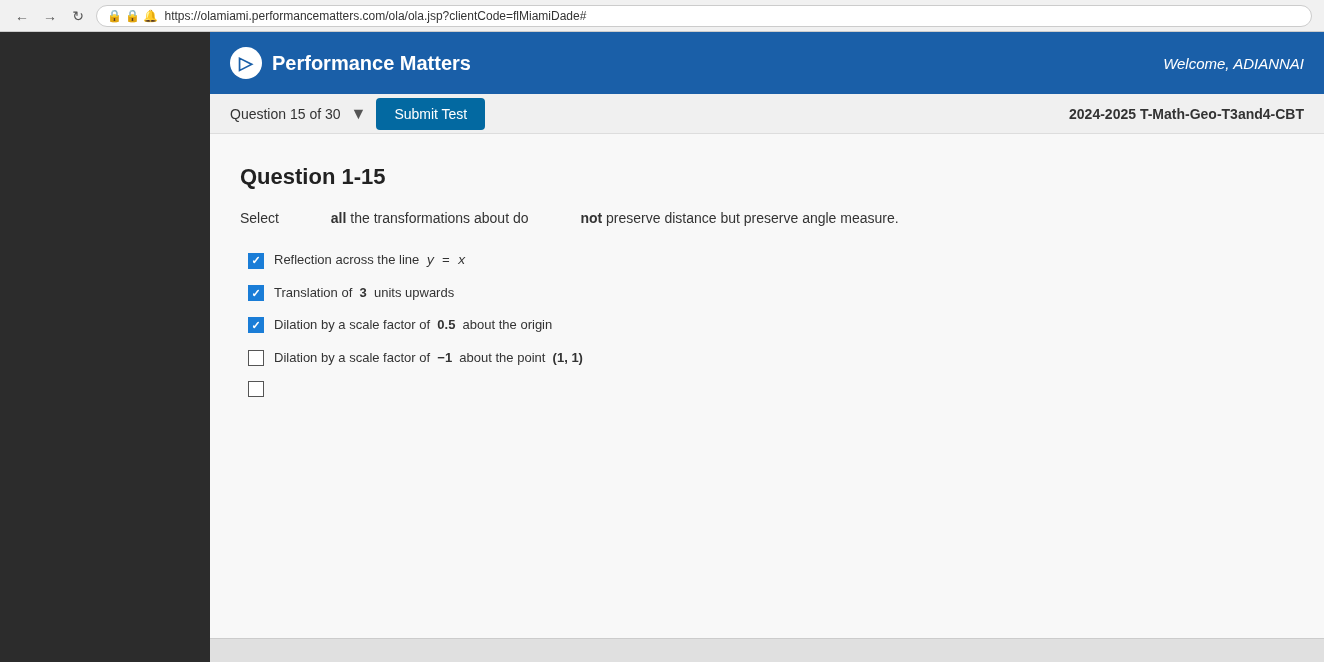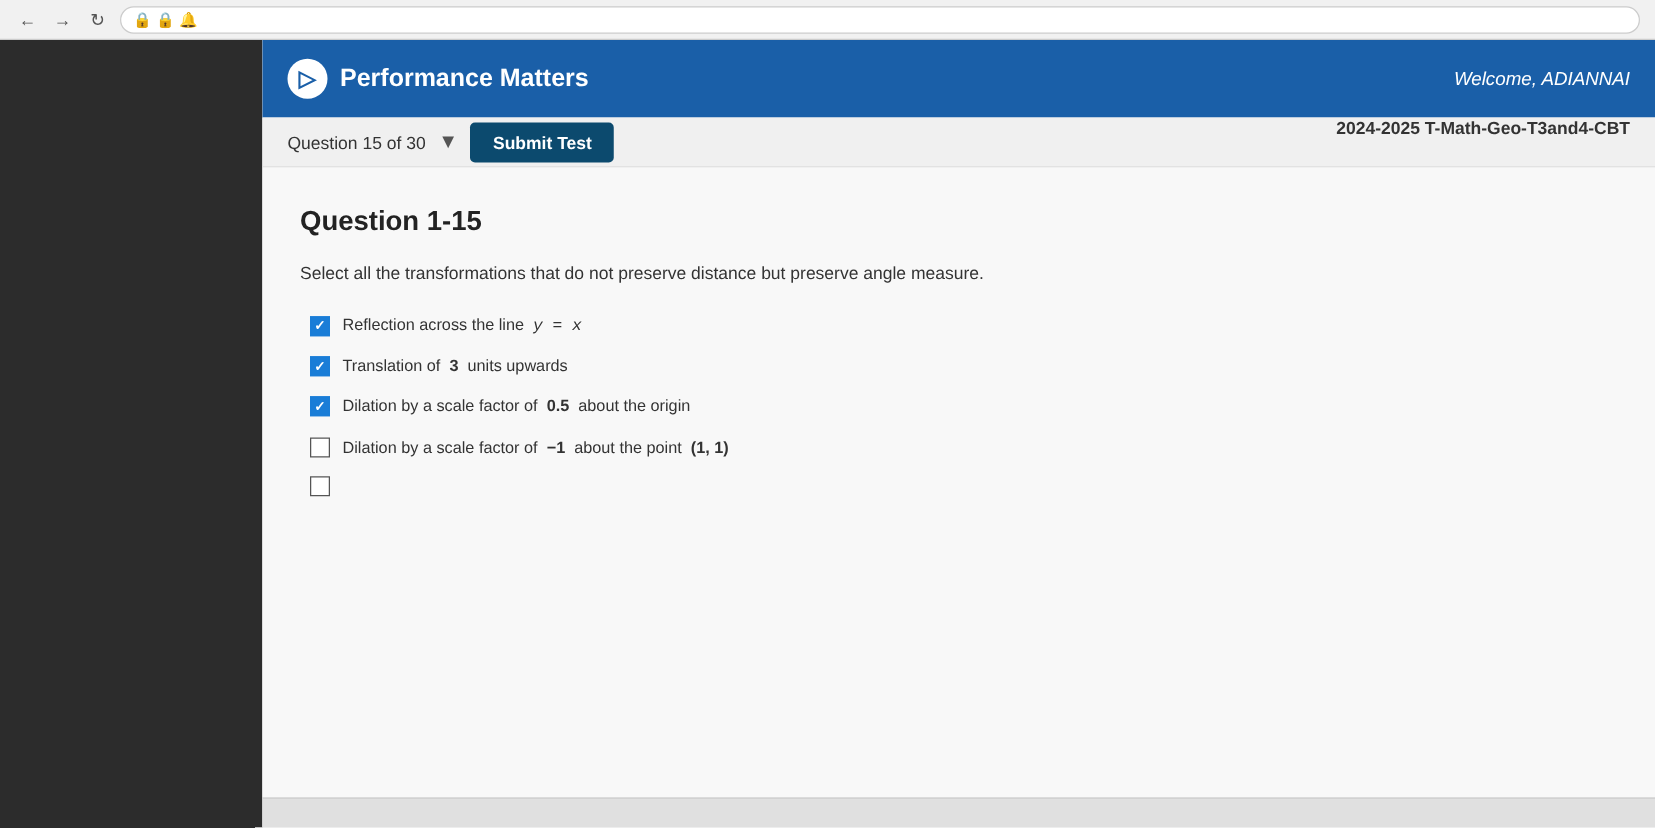--- a/index.html
+++ b/index.html
@@ -119,20 +119,21 @@
       color: white;
       font-size: 15px;
       font-style: italic;
     }
 
     
     .toolbar {
       background-color: #f0f0f0;
       height: 40px;
       display: flex;
+      align-items: center;
       padding: 0 20px;
       gap: 16px;
       border-bottom: 1px solid #ddd;
       justify-content: space-between;
     }
 
     .question-nav {
       display: flex;
       align-items: center;
       gap: 10px;
@@ -146,28 +147,28 @@
 
     .dropdown-btn {
       background: none;
       border: none;
       cursor: pointer;
       font-size: 16px;
       color: #555;
     }
 
     .submit-btn {
-      background-color: #0c4a6e;
+      background-color: #0369a1;
       color: white;
       border: none;
       padding: 8px 18px;
       border-radius: 4px;
       font-size: 14px;
       cursor: pointer;
-      font-weight: 700;
+      font-weight: 400;
     }
 
     .test-code {
       font-size: 14px;
       color: #333;
       font-weight: 600;
     }
 
     
     .question-area {
@@ -184,21 +185,22 @@
     }
 
     .question-prompt {
       font-size: 14px;
       color: #333;
       margin-bottom: 22px;
       line-height: 1.5;
     }
 
     .question-prompt strong {
-      font-weight: normal;
+      font-weight: bold;
+      margin-left: 48px;
     }
 
     
     .options-list {
       display: flex;
       flex-direction: column;
       gap: 14px;
       margin-left: 8px;
     }
 
@@ -258,20 +260,21 @@
   </style>
 </head>
 <body>
 
 <div class="browser-chrome">
   <button class="nav-btn">←</button>
   <button class="nav-btn">→</button>
   <button class="nav-btn">↻</button>
   <div class="address-bar">
     <span class="address-icons">🔒 🔒 🔔</span>
+    <span>https://olamiami.performancematters.com/ola/ola.jsp?clientCode=flMiamiDade#</span>
   </div>
 </div>
 
 <div class="page-wrapper">
 
   <div class="left-sidebar"></div>
 
   <div class="main-content">
 
     <div class="app-header">
@@ -289,21 +292,21 @@
         <button class="submit-btn">Submit Test</button>
       </div>
       <span class="test-code">2024-2025 T-Math-Geo-T3and4-CBT</span>
     </div>
 
     <div class="question-area">
 
       <div class="question-title">Question 1-15</div>
 
       <div class="question-prompt">
-        <span>Select </span><strong>all</strong><span>  the transformations that do </span><strong>not</strong><span> preserve distance but preserve angle measure.</span>
+        <span>Select </span><strong>all</strong><span>  the transformations about do </span><strong>not</strong><span> preserve distance but preserve angle measure.</span>
       </div>
 
       <div class="options-list">
 
         <div class="option-item">
           <div class="option-checkbox checked">
             <span class="checkmark">✓</span>
           </div>
           <span class="option-text">
             Reflection across the line &nbsp;<span class="math-val"><em>y</em> = <em>x</em></span>

